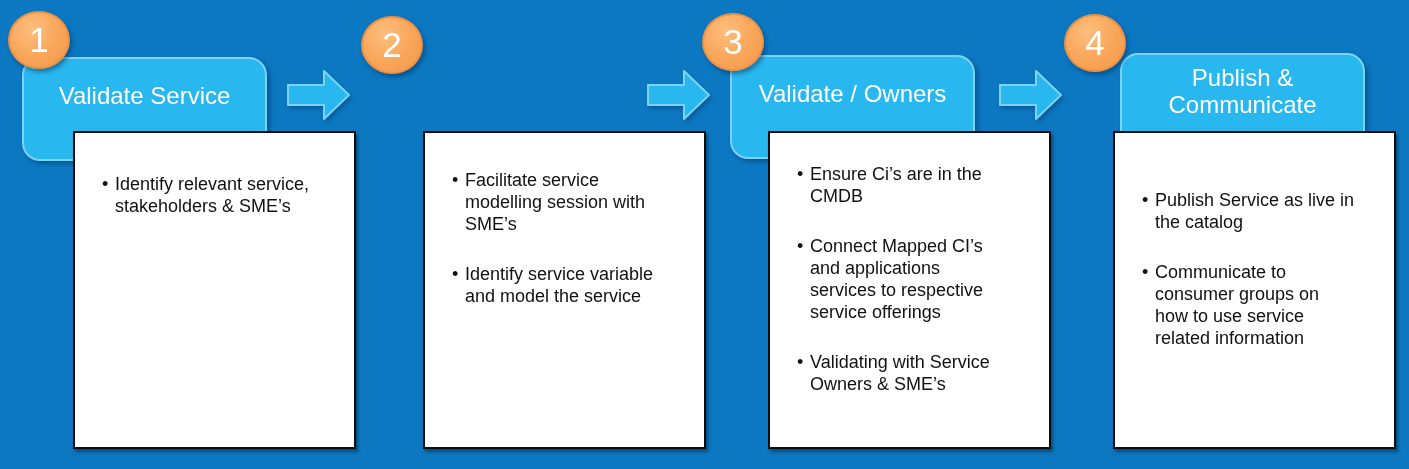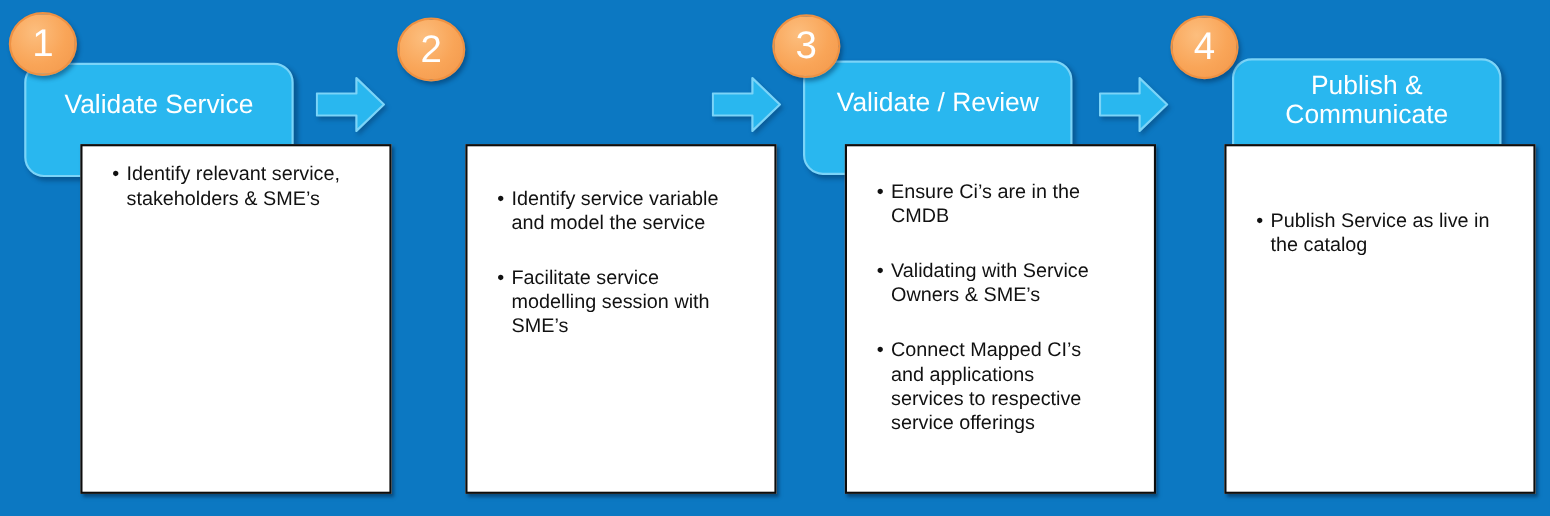--- a/index.html
+++ b/index.html
@@ -40,21 +40,21 @@
   .detail li + li{margin-top:28px;}
   .detail li::before{content:"\2022";position:absolute;left:1px;top:0;}
   
   .arrow{position:absolute;width:64px;height:54px;z-index:1;}
   .arrow svg{display:block;filter:drop-shadow(2px 3px 2px rgba(3,40,78,.35));}
   
   .badge.p1{left:8px;top:11px}   .header.p1{left:22px;top:57px}   .detail.p1{left:73px;top:131px}
   .badge.p2{left:361px;top:16px} .header.p2{left:377px;top:53px}  .detail.p2{left:423px;top:131px}
   .badge.p3{left:702px;top:13px} .header.p3{left:730px;top:55px}  .detail.p3{left:768px;top:131px}
   .badge.p4{left:1064px;top:14px}.header.p4{left:1120px;top:53px} .detail.p4{left:1113px;top:131px}
-  .detail.p1 ul{padding-top:14px}
+  .detail.p1 ul{padding-top:40px}
   .detail.p2 ul{padding-top:36px}
   .detail.p3 ul{}
   .detail.p4 ul{padding-top:56px}
   .arrow.a1{left:287px;top:68px}
   .arrow.a2{left:647px;top:68px}
   .arrow.a3{left:999px;top:68px}
 </style>
 </head>
 <body>
 
@@ -77,66 +77,70 @@
     <svg width="64" height="54" viewBox="0 0 64 54" xmlns="http://www.w3.org/2000/svg">
       <polygon points="1,17 37,17 37,3 62,27 37,51 37,37 1,37" fill="#29B7EF" stroke="#7BD4F8" stroke-width="2" stroke-linejoin="round"></polygon>
     </svg>
   </div>
 
   <div class="badge p2">
     <span>2</span>
   </div>
   <div class="detail p2">
     <ul>
-      <li>Identify service variable
-and model the service</li>
       <li>Facilitate service
 modelling session with
 SME’s</li>
+      <li>Identify service variable
+and model the service</li>
     </ul>
   </div>
 
   <div class="arrow a2">
     <svg width="64" height="54" viewBox="0 0 64 54" xmlns="http://www.w3.org/2000/svg">
       <polygon points="1,17 37,17 37,3 62,27 37,51 37,37 1,37" fill="#29B7EF" stroke="#7BD4F8" stroke-width="2" stroke-linejoin="round"></polygon>
     </svg>
   </div>
 
   <div class="header p3">
-    <div class="label">Validate / Review</div>
+    <div class="label">Validate / Owners</div>
   </div>
   <div class="badge p3">
     <span>3</span>
   </div>
   <div class="detail p3">
     <ul>
       <li>Ensure Ci’s are in the
 CMDB</li>
-      <li>Validating with Service
-Owners &amp; SME’s</li>
       <li>Connect Mapped CI’s
 and applications
 services to respective
 service offerings</li>
+      <li>Validating with Service
+Owners &amp; SME’s</li>
     </ul>
   </div>
 
   <div class="arrow a3">
     <svg width="64" height="54" viewBox="0 0 64 54" xmlns="http://www.w3.org/2000/svg">
       <polygon points="1,17 37,17 37,3 62,27 37,51 37,37 1,37" fill="#29B7EF" stroke="#7BD4F8" stroke-width="2" stroke-linejoin="round"></polygon>
     </svg>
   </div>
 
   <div class="header p4">
     <div class="label">Publish &amp;
 Communicate</div>
   </div>
   <div class="badge p4">
     <span>4</span>
   </div>
   <div class="detail p4">
     <ul>
       <li>Publish Service as live in
 the catalog</li>
+      <li>Communicate to
+consumer groups on
+how to use service
+related information</li>
     </ul>
   </div>
 
 </div>
 
 </body></html>

